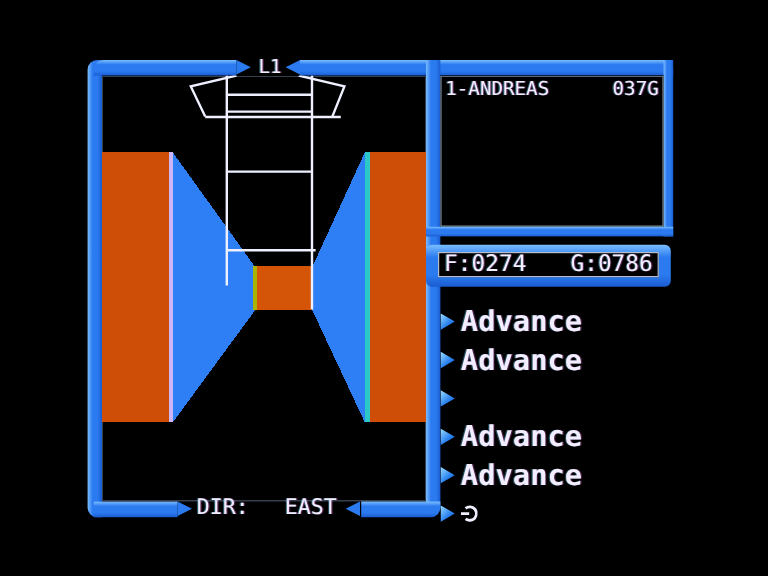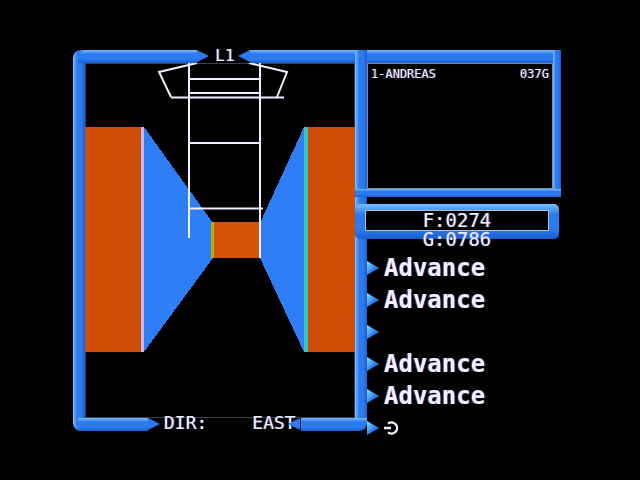--- a/index.html
+++ b/index.html
@@ -25,35 +25,35 @@
     border-left:12px solid var(--frame-blue);}
   .arrow-left{position:absolute;width:0;height:0;
     border-top:6.5px solid transparent;border-bottom:6.5px solid transparent;
     border-right:12px solid var(--frame-blue);}
   
   .crt{color:var(--text-white);font-weight:normal;
     text-shadow:1px 0 rgba(255,110,230,.35),-1px 0 rgba(90,215,255,.4);}
   #level-label{position:absolute;left:206px;top:48px;width:38px;height:16px;
     line-height:16px;text-align:center;font-size:16px;}
   #compass{position:absolute;left:164px;top:414px;height:18px;line-height:18px;font-size:18px;}
-  #compass .dir-value{margin-left:45px;}
+  #compass .dir-value{margin-left:30px;}
   
   #char-box{position:absolute;left:367px;top:63px;width:186px;height:126px;
     background:#000;box-shadow:inset 0 0 0 1px rgba(210,235,255,.6);}
   #char-title{display:flex;justify-content:space-between;
-    padding:3px 4px 0 4px;font-size:12px;line-height:16px;}
+    padding:3px 4px 0 4px;font-size:16px;line-height:16px;}
   #char-box-bottom{left:355px;top:189px;width:206px;height:8px;}
   
   #fg-box{position:absolute;left:355px;top:204px;width:204px;height:35px;
     border-radius:5px;
     background:linear-gradient(180deg,#79bdff 0%,var(--frame-blue) 30%,var(--frame-blue) 72%,#1a5cd0 100%);}
   #fg-strip{position:absolute;left:10px;top:6px;right:10px;height:19px;
     background:#000;border:1px solid rgba(225,238,255,.8);
     display:flex;justify-content:space-between;align-items:center;
-    padding:0 4px;font-size:19px;line-height:19px;flex-direction:column;}
+    padding:0 4px;font-size:19px;line-height:19px;}
   
   #commands{position:absolute;left:367px;top:252px;width:230px;}
   .cmd-row{height:32px;display:flex;align-items:center;gap:5px;}
   .pointer{width:12px;height:14px;flex:0 0 12px;
     clip-path:polygon(0 0,100% 50%,0 100%);
     background:linear-gradient(135deg,#9fe0ff 0%,#2f86f0 55%,#1255d0 100%);}
   .cmd-label{font-size:24px;line-height:18px;font-weight:bold;
     text-shadow:1px 0 rgba(255,110,230,.3),-1px 0 rgba(90,215,255,.35);}
   
   #dungeon{position:absolute;left:85px;top:63px;width:270px;height:355px;}

